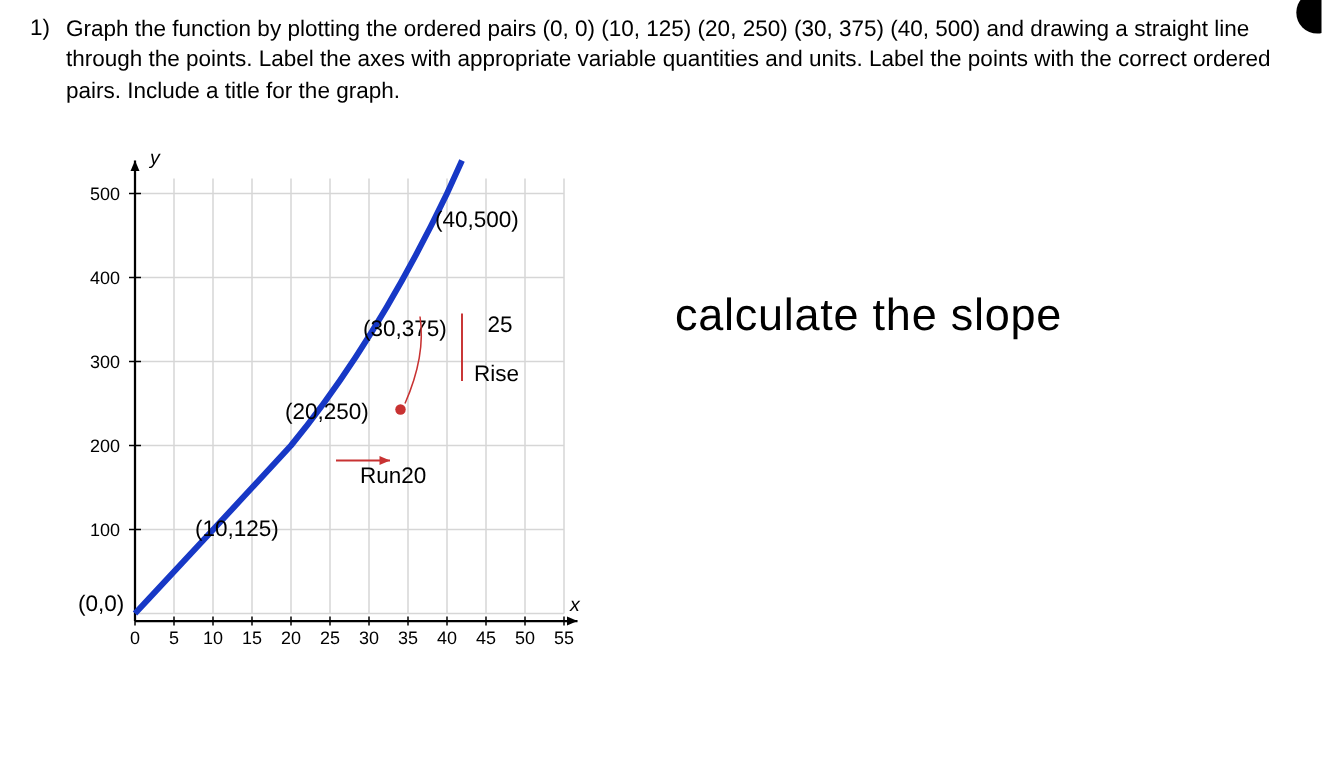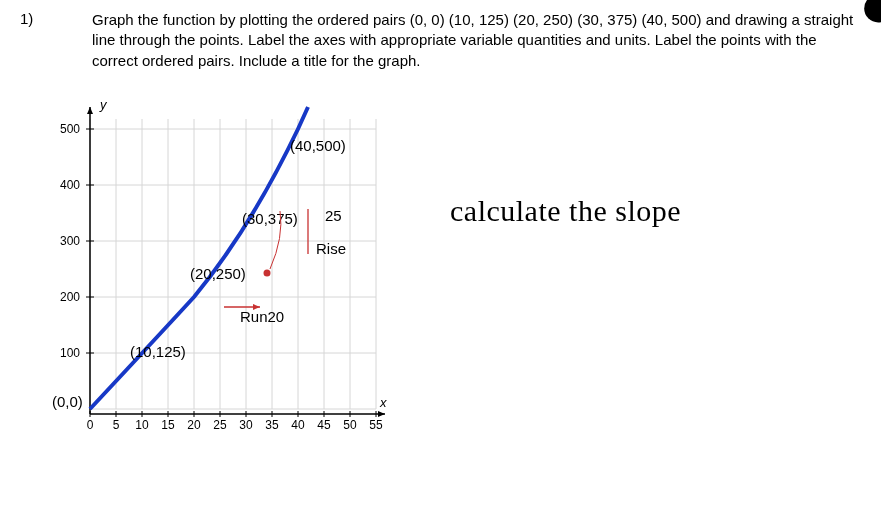--- a/index.html
+++ b/index.html
@@ -16,32 +16,31 @@
     align-items: flex-start;
     margin-bottom: 18px;
   }
   .qnum {
     flex: 0 0 24px;
     font-size: 15px;
   }
   .qtext {
     font-size: 15px;
     line-height: 1.35;
-    margin-left: 48px;
   }
   .content {
     display: flex;
     align-items: center;
   }
   .chart-wrap {
     width: 400px;
     flex: 0 0 400px;
   }
   .slope-text {
-    font-family: Liberation Serif, serif;
+    font-family: Liberation Sans, sans-serif;
     font-size: 30px;
     letter-spacing: 0.5px;
     margin-left: 30px;
     margin-top: -120px;
     text-align: right;
   }
   svg text {
     font-family: Arial, Helvetica, sans-serif;
   }
   .corner-circle {

